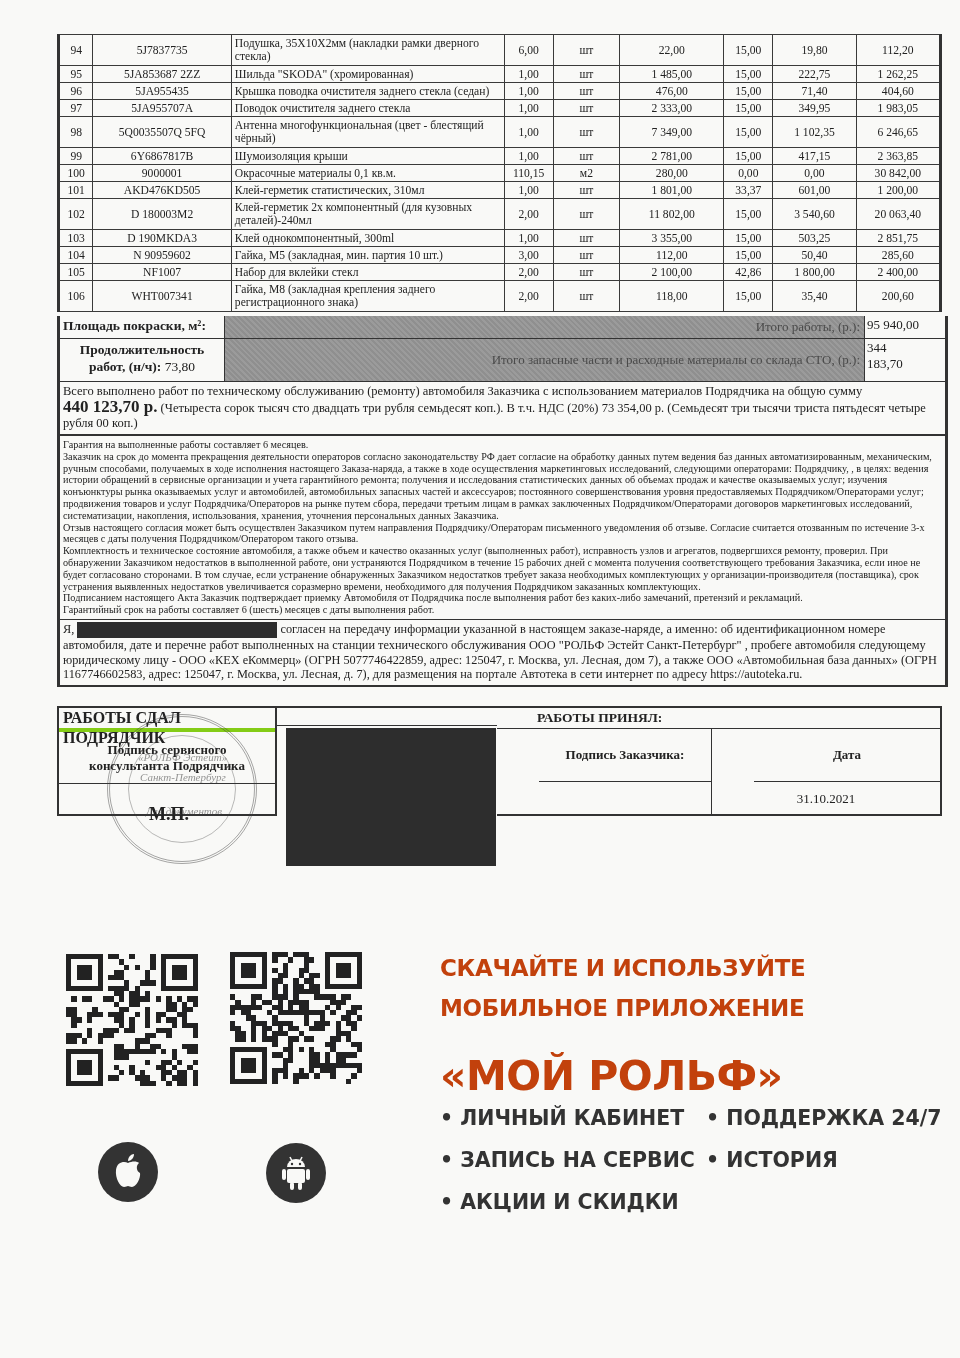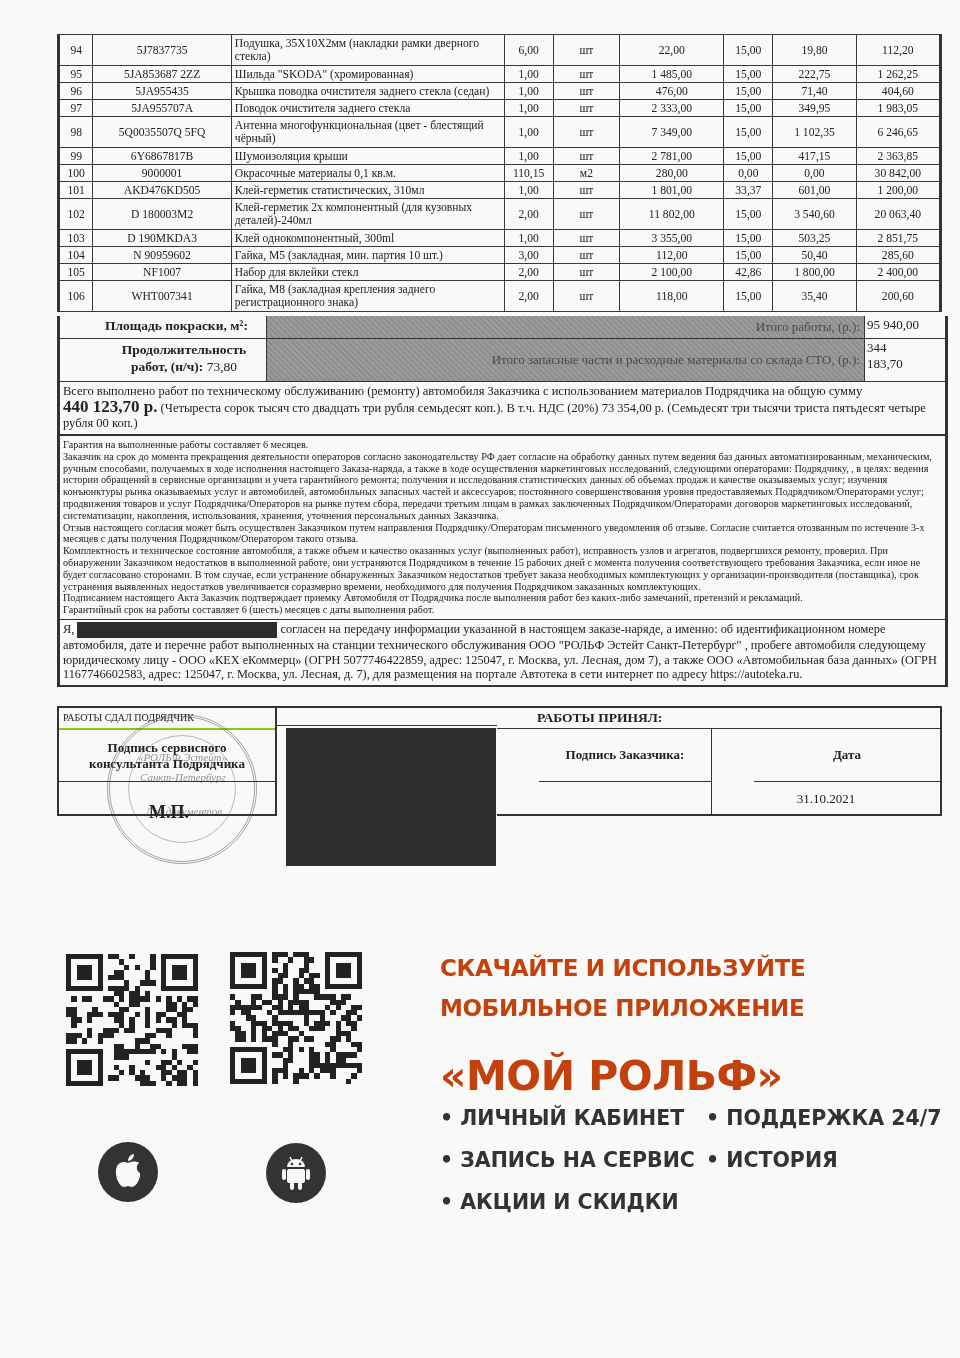--- a/index.html
+++ b/index.html
@@ -17,21 +17,21 @@
   table.items td {
     border: 1px solid #3a3a3a; padding: 1px 3px; line-height: 13px; vertical-align: middle;
   }
   table.items tr.tall td { height: 28px; }
   table.items tr.short td { height: 14px; }
   .c { text-align: center; }
   table.items { border-left: 3px solid #333; border-right: 3px solid #333; }
 
   
   .totals { position: absolute; left: 57px; top: 316px; width: 885px; border-left: 3px solid #333; border-right: 3px solid #333; }
-  .trow { display: flex; border-bottom: 1px solid #333; padding-left: 42px; }
+  .trow { display: flex; border-bottom: 1px solid #333; }
   .tlabel { width: 165px; font-weight: bold; font-size: 13.5px; padding: 2px 3px; border-right: 1px solid #333; box-sizing: border-box; }
   .tgray {
     flex: 1; background: repeating-linear-gradient(45deg, #8f8f8f 0 2px, #9b9b9b 2px 4px);
     display: flex; align-items: center; justify-content: flex-end; padding-right: 4px;
     font-size: 13px; color: #4a4a4a; border-right: 1px solid #333;
   }
   .tval { width: 80px; text-align: left; font-size: 13px; padding: 1px 2px; box-sizing: border-box; }
   .row1 { height: 22px; }
   .row2 { height: 42px; }
   .row2 .tlabel { text-align: center; line-height: 17px; }
@@ -40,21 +40,21 @@
   .summary .big { font-size: 17px; font-weight: bold; }
 
   .terms { font-size: 10.2px; line-height: 11.8px; padding: 3px 3px; border-bottom: 1px solid #333; }
   .terms p { margin: 0; }
   .consent { font-size: 12.3px; line-height: 14.5px; padding: 2px 3px 3px; border-bottom: 2px solid #333; }
   .redact { display: inline-block; background: #2d2d2d; width: 200px; height: 16px; vertical-align: middle; }
 
   
   .sig { position: absolute; left: 57px; top: 706px; width: 885px; height: 125px; }
   .sig-left { position: absolute; left: 0; top: 0; width: 220px; height: 110px; border: 2px solid #333; box-sizing: border-box; }
-  .sig-left .hdr { height: 20px; border-bottom: 2px solid #84cc16; font-weight: normal; font-size: 10px; padding-left: 4px; line-height: 20px; }
+  .sig-left .hdr { height: 20px; border-bottom: 4px solid #84cc16; font-weight: bold; font-size: 16px; padding-left: 4px; line-height: 20px; }
   .sig-left .lbl { height: 51px; border-bottom: 1px solid #333; font-weight: bold; font-size: 13px; text-align: center; display: flex; flex-direction: column; justify-content: center; line-height: 16px; }
   .sig-left .mp { font-weight: bold; font-size: 18px; padding: 20px 0 0 90px; }
   .sig-right { position: absolute; left: 440px; top: 0; width: 445px; height: 110px; border: 2px solid #333; border-left: none; box-sizing: border-box; }
   .sig-right .hdr { height: 20px; border-bottom: 1px solid #333; font-weight: bold; font-size: 13.5px; padding-left: 40px; line-height: 20px; }
   .sig-right .grid { display: grid; grid-template-columns: 215px 1fr; }
   .sig-right .grid div { border-right: 1px solid #333; border-bottom: 1px solid #333; font-size: 13px; display: flex; align-items: center; justify-content: center; }
   .sig-right .grid div:nth-child(2n) { border-right: none; }
   .sig-right .grid .h { height: 52px; font-weight: bold; margin-left: 42px; }
   .sig-right .grid .v { height: 33px; border-bottom: none; }
   .sig-mid-line { position: absolute; left: 220px; top: 0; width: 220px; height: 20px; border-top: 2px solid #333; border-bottom: 1px solid #333; box-sizing: border-box; }

